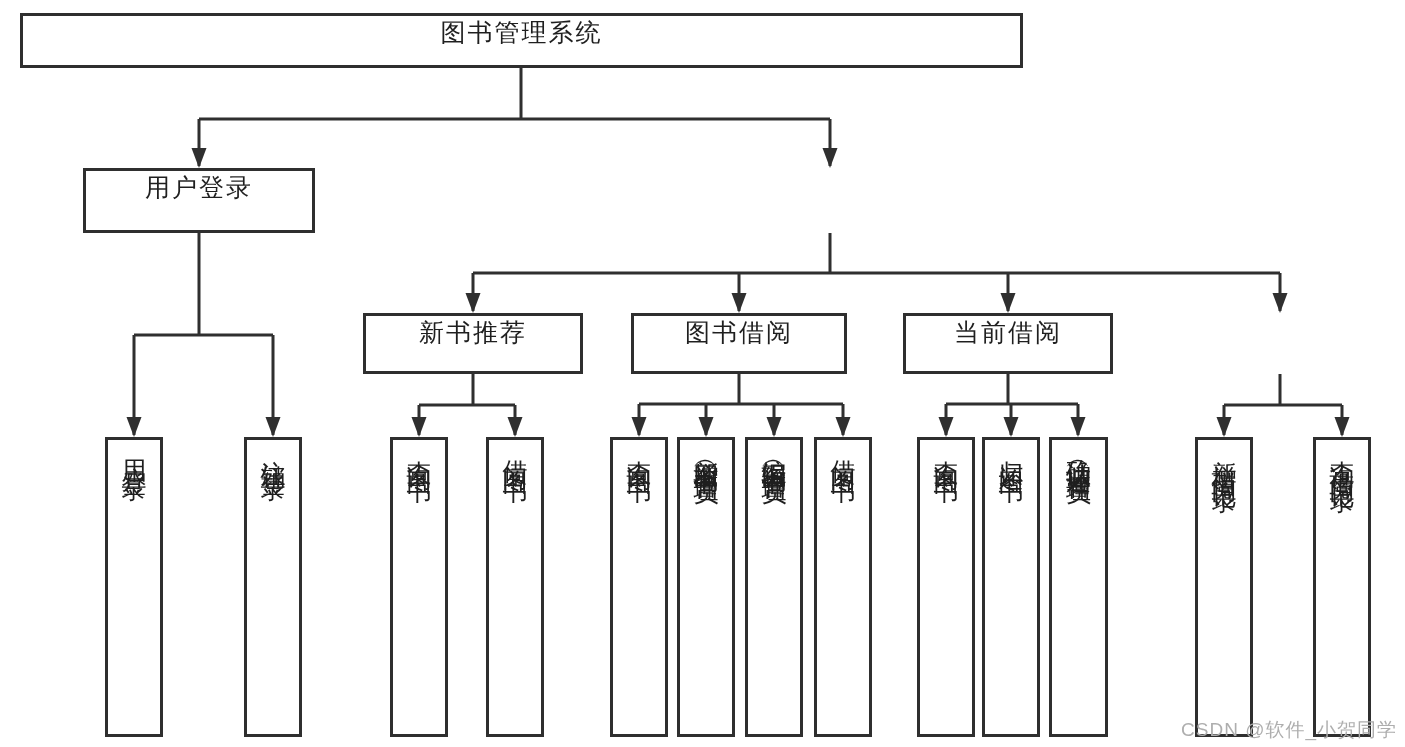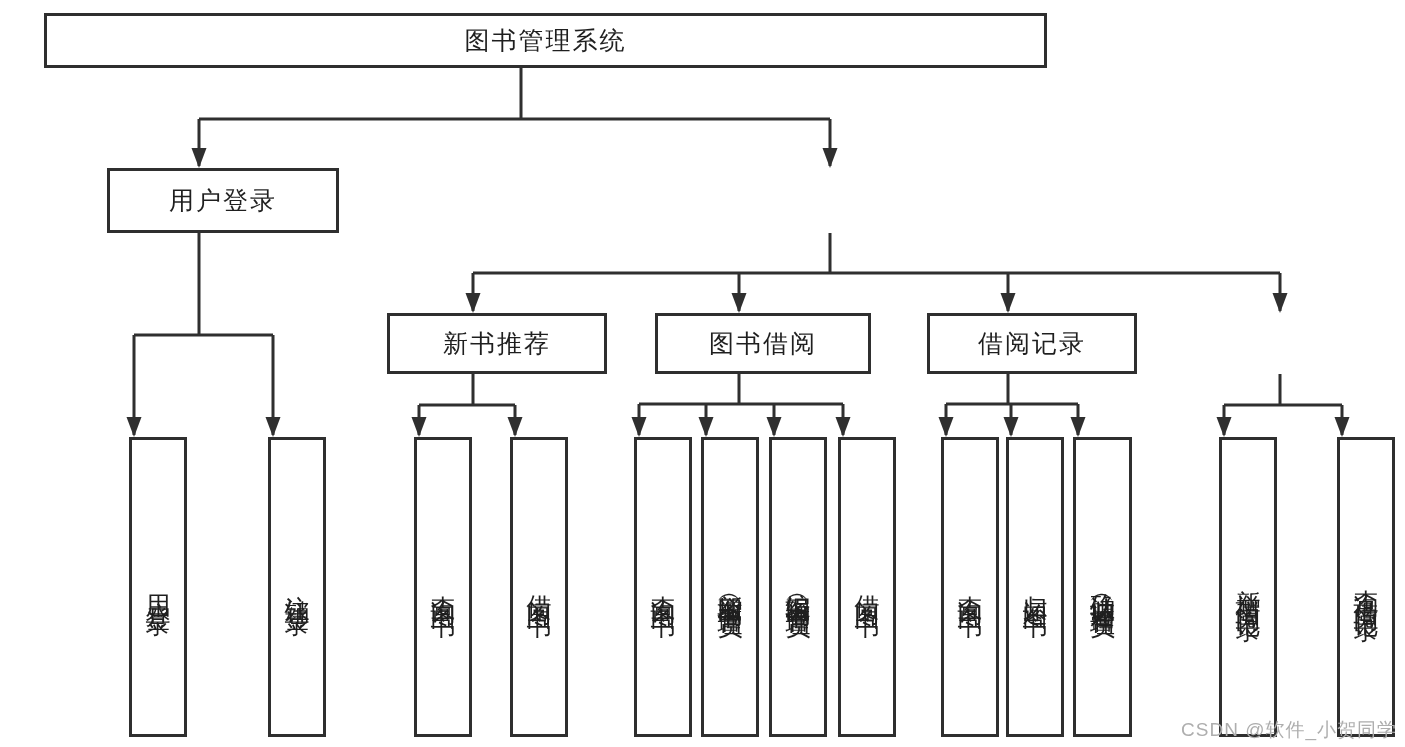--- a/index.html
+++ b/index.html
@@ -11,23 +11,22 @@
     position:relative; width:1405px; height:747px;
     background:var(--background); overflow:hidden;
     font-family:"Liberation Sans", sans-serif; color:var(--text);
   }
   #wires{position:absolute; left:0; top:0; width:1405px; height:747px;}
   .cline{fill:none; stroke:var(--line); stroke-width:3;}
   .ctri{fill:var(--line); stroke:none;}
   .node{
     position:absolute; box-sizing:border-box; background:#fff;
     border:3px solid var(--box-border);
-    display:flex; align-items:center; justify-content:center;
+    display:flex; align-items:flex-start; justify-content:center;
     text-align:center;
-    margin-left:24px;
   }
   .node.h span{font-size:25px; letter-spacing:2px; white-space:nowrap;}
   .node.v span{
     writing-mode:vertical-rl; text-orientation:mixed;
     font-size:25px; letter-spacing:6px; line-height:1; white-space:nowrap;
   }
   .node.v span.long{letter-spacing:3px;}
   #watermark{
     position:absolute; right:8px; bottom:4px;
     font-size:19px; letter-spacing:1px; color:var(--watermark);
@@ -90,21 +89,21 @@
     <span>用户登录</span>
   </div>
 
   <div class="node h" style="left:363px;top:313px;width:220px;height:61px">
     <span>新书推荐</span>
   </div>
   <div class="node h" style="left:631px;top:313px;width:216px;height:61px">
     <span>图书借阅</span>
   </div>
   <div class="node h" style="left:903px;top:313px;width:210px;height:61px">
-    <span>借阅记录</span>
+    <span>当前借阅</span>
   </div>
 
   <div class="node v" style="left:105px;top:437px;width:58px;height:300px">
     <span>用户登录</span>
   </div>
   <div class="node v" style="left:244px;top:437px;width:58px;height:300px">
     <span>注销登录</span>
   </div>
 
   <div class="node v" style="left:390px;top:437px;width:58px;height:300px">

